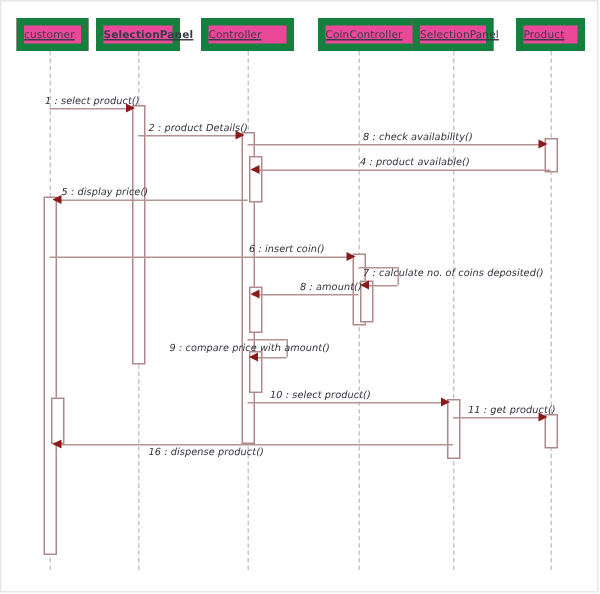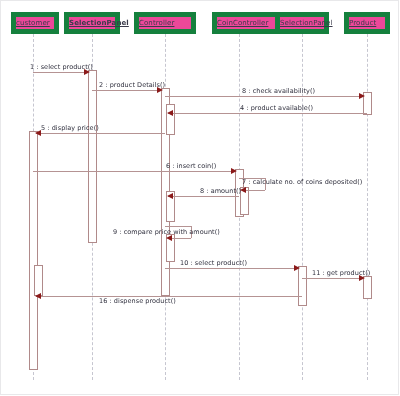--- a/index.html
+++ b/index.html
@@ -83,20 +83,21 @@
   .arrow-left {
     border-right: 6px solid #8b1a1a;
   }
   .msg-label {
     position: absolute;
     font-size: 6.5px;
     color: #2f2f3d;
     white-space: nowrap;
     line-height: 1;
     letter-spacing: 0.05px;
+    font-style: italic;
   }
 </style>
 </head>
 <body>
 
 <div id="diagram">
   <div class="frame-border"></div>
   <div id="layer-lifelines">
       <div class="lifeline" style="left: 33px; top: 34px; height: 346px;"></div>
       <div class="lifeline" style="left: 92px; top: 34px; height: 346px;"></div>

